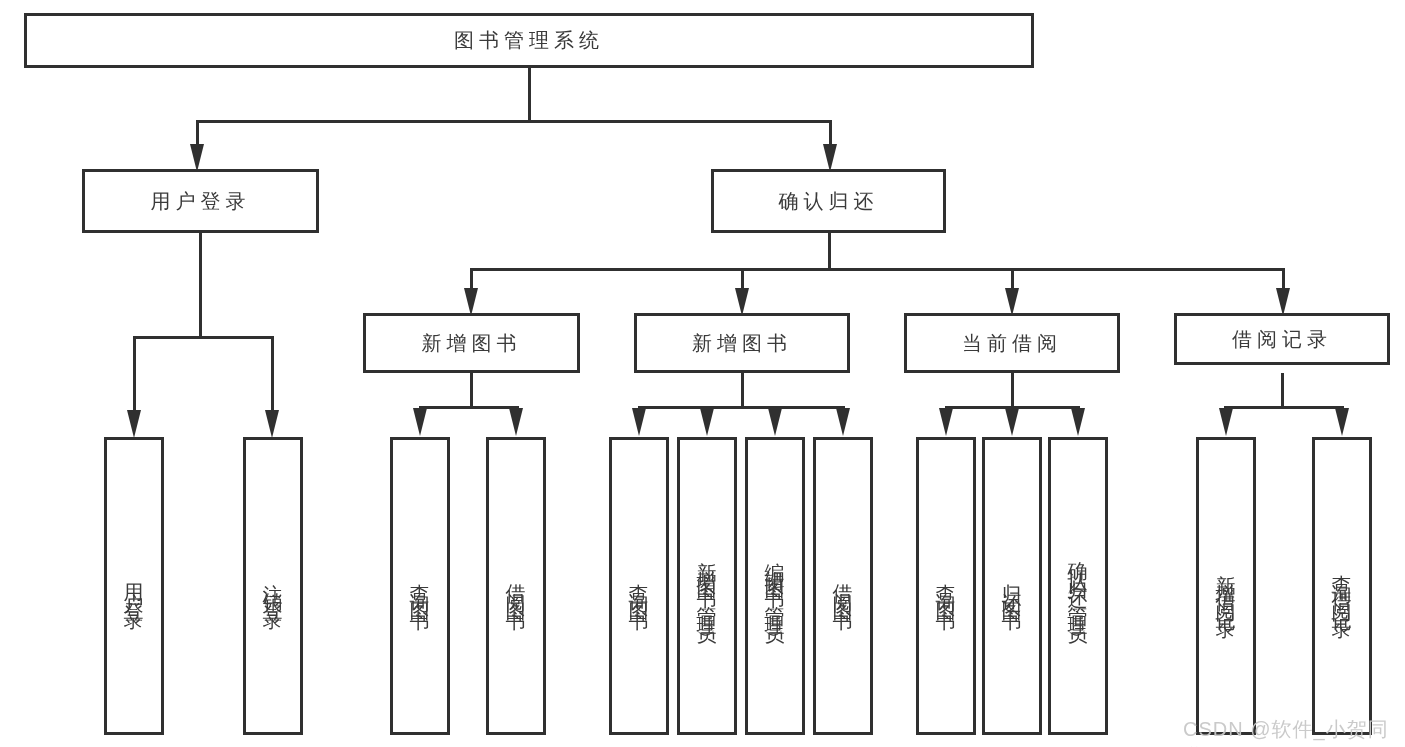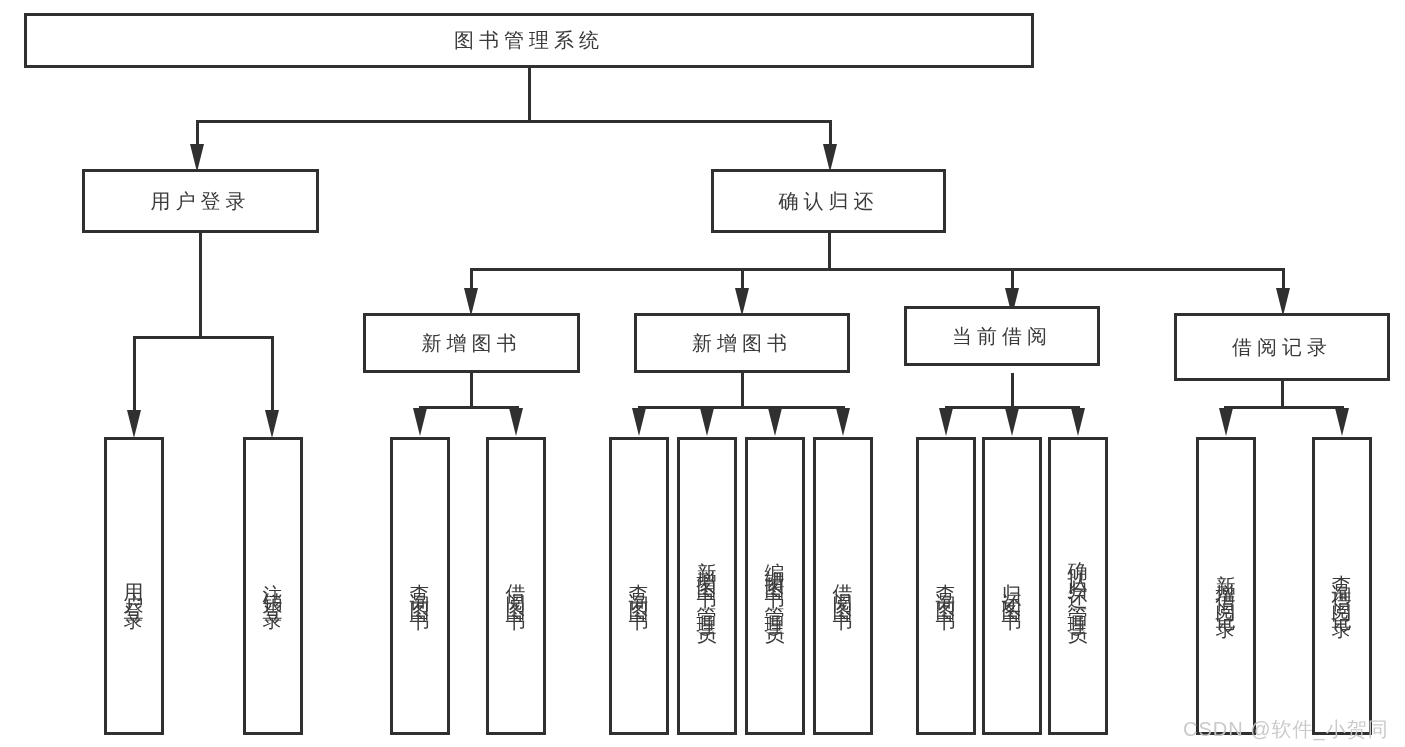--- a/index.html
+++ b/index.html
@@ -116,24 +116,24 @@
   <div class="box" style="left:711px;top:169px;width:235px;height:64px">
     <span>确认归还</span>
   </div>
 
   <div class="box" style="left:363px;top:313px;width:217px;height:60px">
     <span>新增图书</span>
   </div>
   <div class="box" style="left:634px;top:313px;width:216px;height:60px">
     <span>新增图书</span>
   </div>
-  <div class="box" style="left:904px;top:306px;width:196px;height:60px">
+  <div class="box" style="left:904px;top:313px;width:216px;height:60px">
     <span>当前借阅</span>
   </div>
-  <div class="box" style="left:1174px;top:313px;width:216px;height:68px">
+  <div class="box" style="left:1174px;top:313px;width:216px;height:52px">
     <span>借阅记录</span>
   </div>
 
   <div class="box vbox" style="left:104px;top:437px;width:60px;height:298px">
     <span>用户登录</span>
   </div>
   <div class="box vbox" style="left:243px;top:437px;width:60px;height:298px">
     <span>注销登录</span>
   </div>
 

